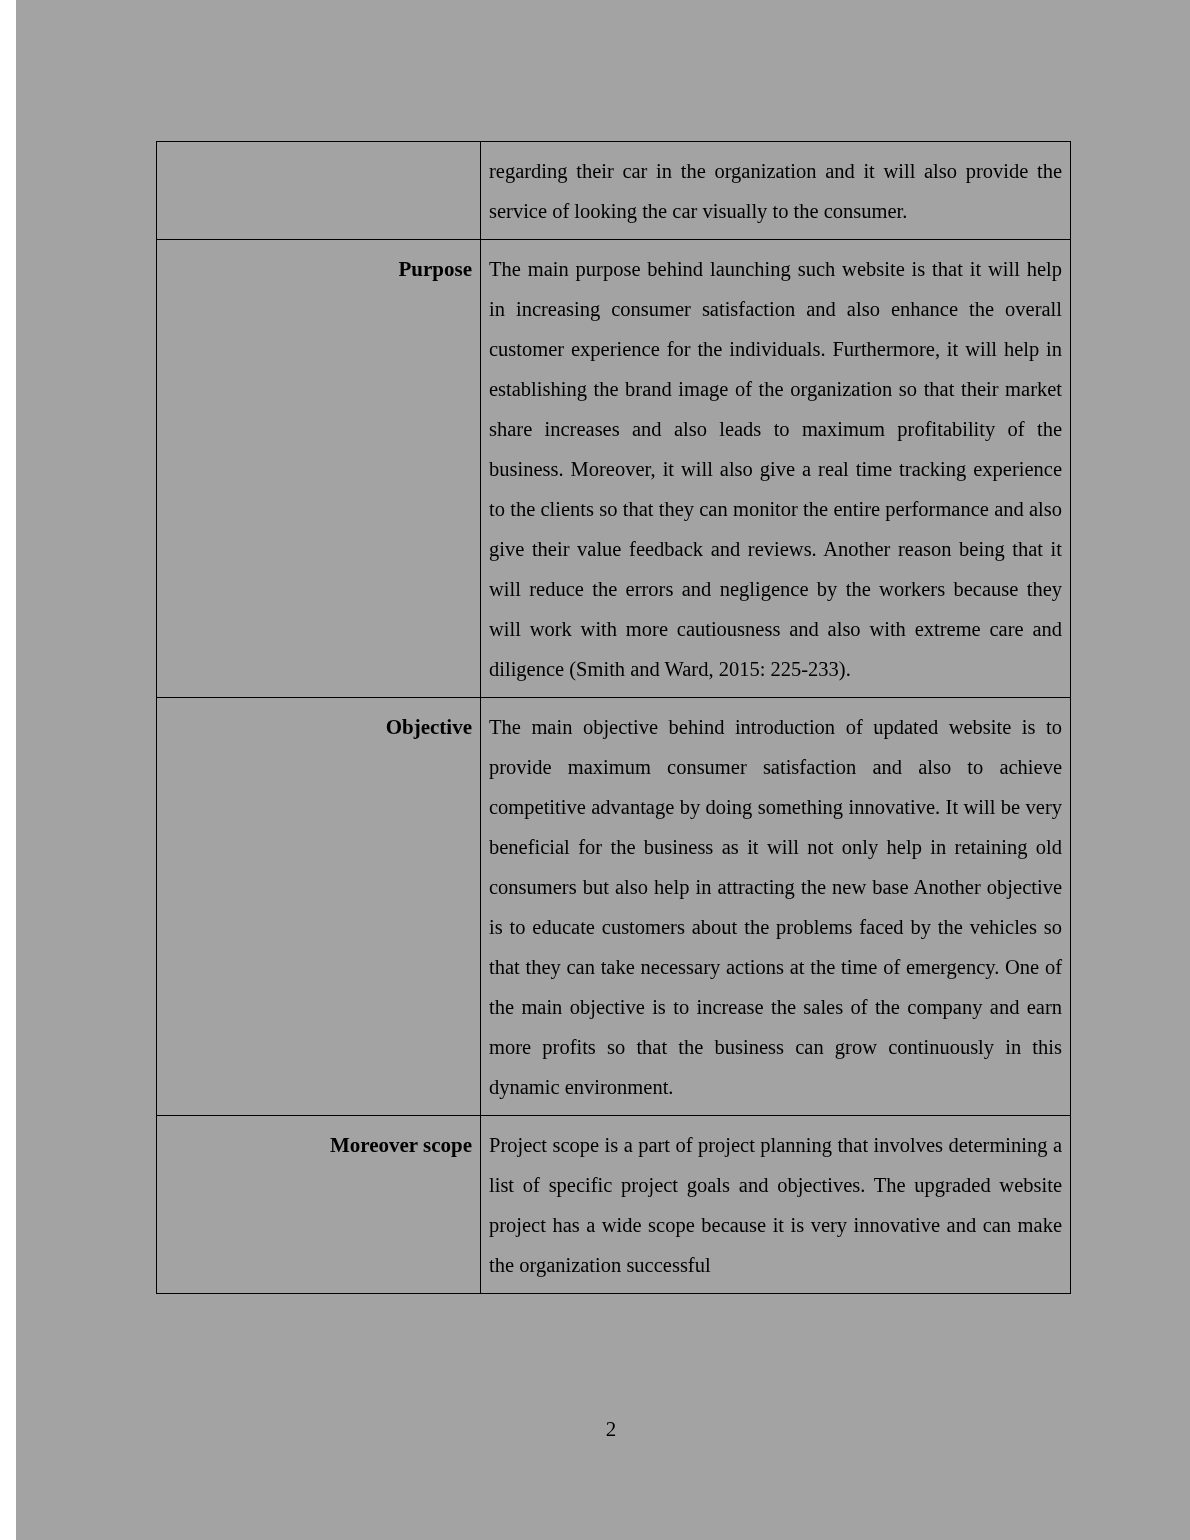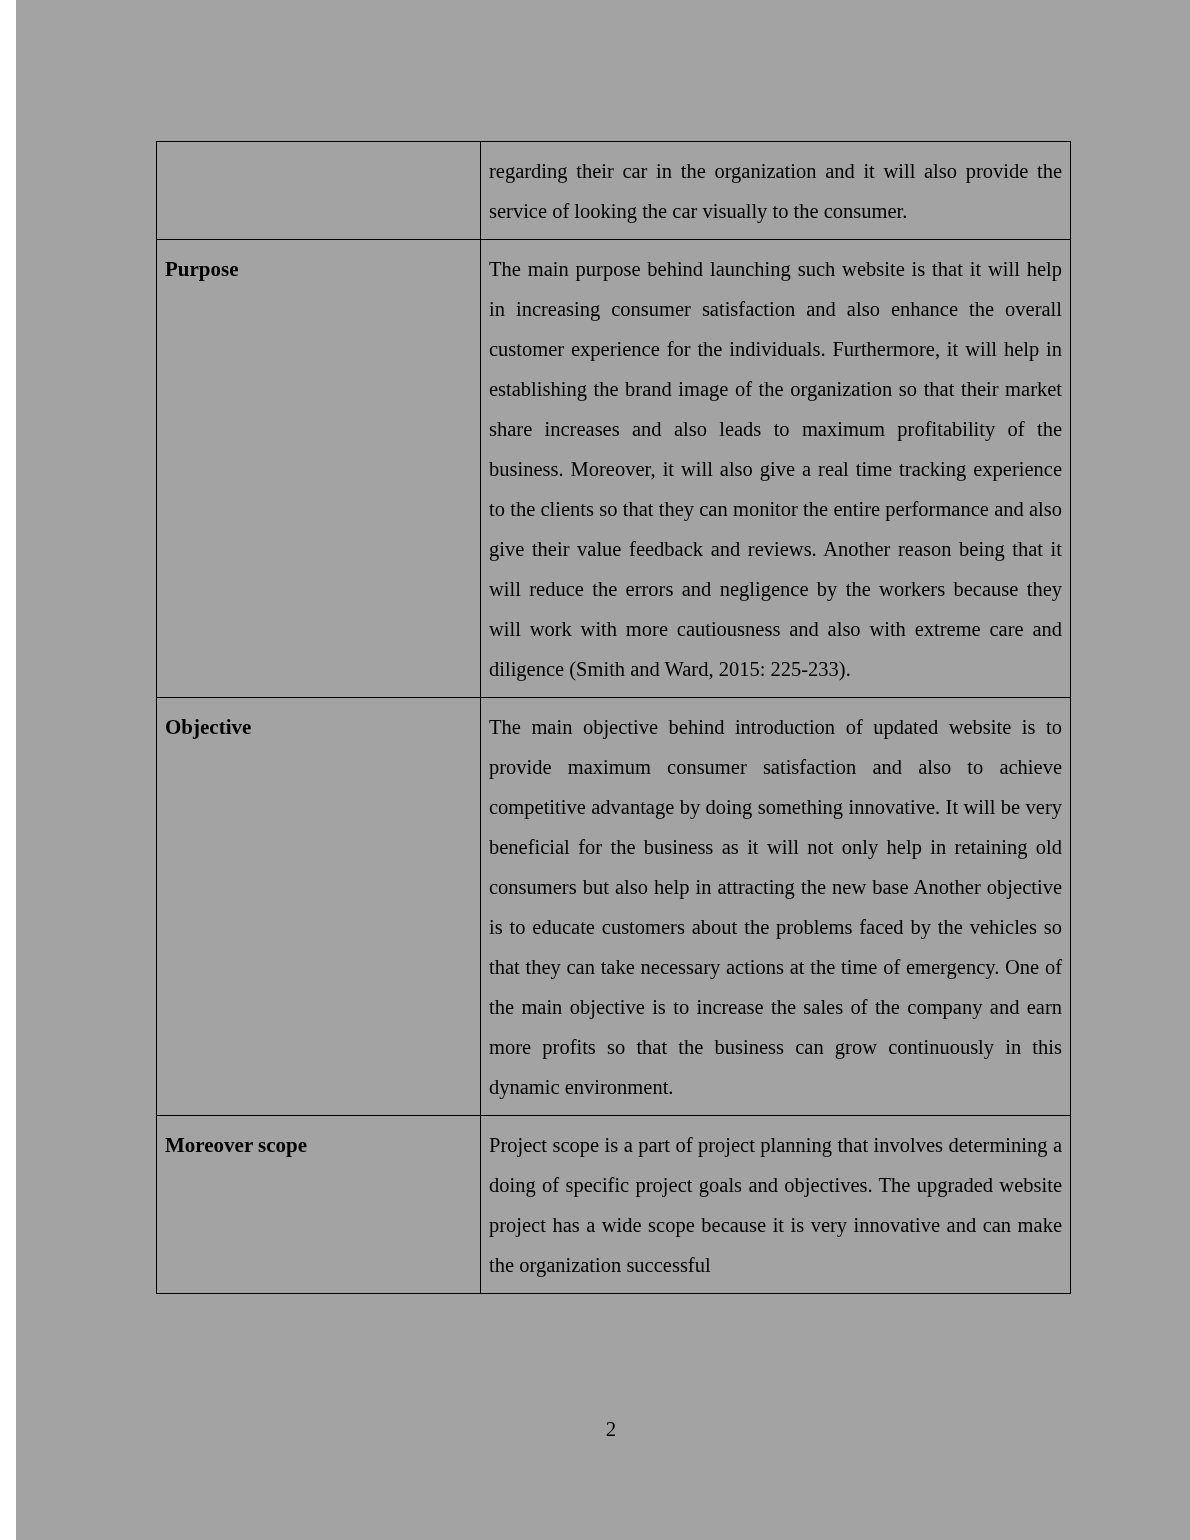--- a/index.html
+++ b/index.html
@@ -46,20 +46,21 @@
   .col-body {
     width: 589px;
   }
 
   .label-cell-inner {
     padding: 9px 8px 8px 8px;
     font-weight: bold;
     font-size: 21px;
     line-height: 40px;
     font-family: "Liberation Serif", "DejaVu Serif", serif;
+    text-align: right;
   }
 
   .body-cell-inner {
     padding: 9px 8px 8px 8px;
     font-size: 20.5px;
     line-height: 40px;
     text-align: justify;
     text-justify: inter-word;
     font-family: "Liberation Serif", "DejaVu Serif", serif;
     hyphens: none;
@@ -109,21 +110,21 @@
         <td class="col-body">
           <div class="body-cell-inner">The main objective behind introduction of updated website is to provide maximum consumer satisfaction and also to achieve competitive advantage by doing something innovative. It will be very beneficial for the business as it will not only help in retaining old consumers but also help in attracting the new base  Another objective is to educate customers about the problems faced by the vehicles so that they can take necessary actions at the time of emergency. One of the main objective is to increase the sales of the company and earn more profits so that the business can grow continuously in this dynamic environment.</div>
         </td>
       </tr>
 
       <tr>
         <td class="col-label">
           <div class="label-cell-inner">Moreover scope</div>
         </td>
         <td class="col-body">
-          <div class="body-cell-inner continued">Project scope is a part of project planning that involves determining a doing of specific project goals and objectives. The upgraded website project has a wide scope because it is very innovative and can make the organization successful</div>
+          <div class="body-cell-inner continued">Project scope is a part of project planning that involves determining a list of specific project goals and objectives. The upgraded website project has a wide scope because it is very innovative and can make the organization successful</div>
         </td>
       </tr>
 
     </tbody>
   </table>
 
   <div class="page-number">2</div>
 
 </div>
 

